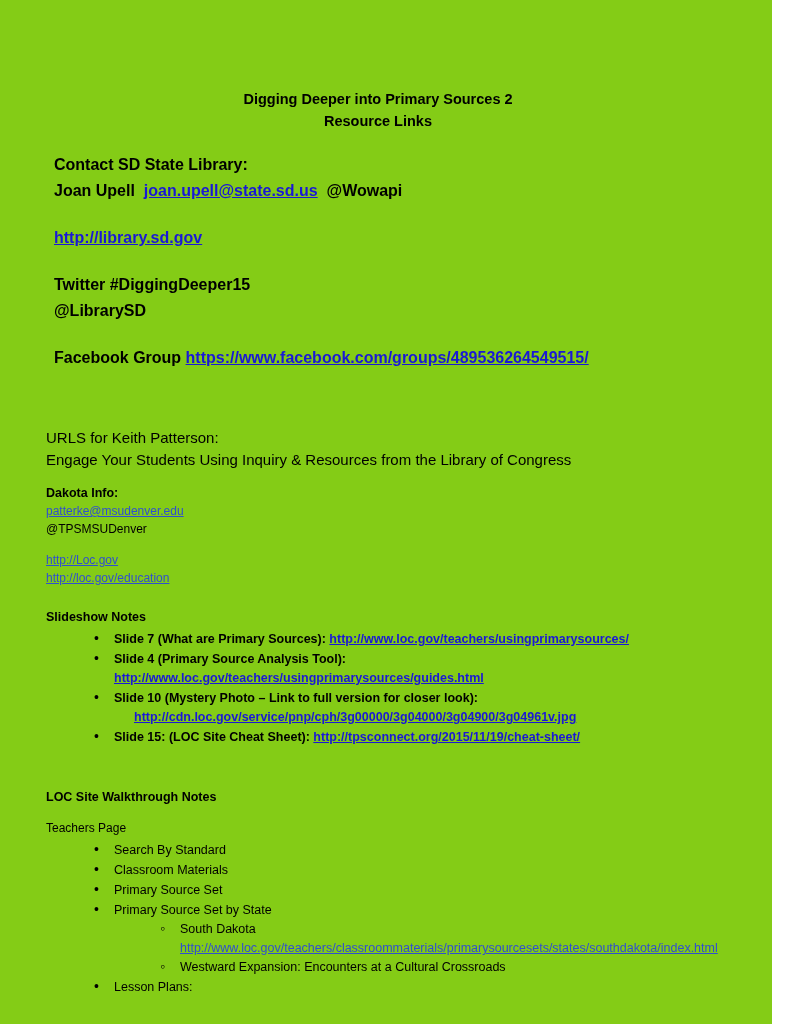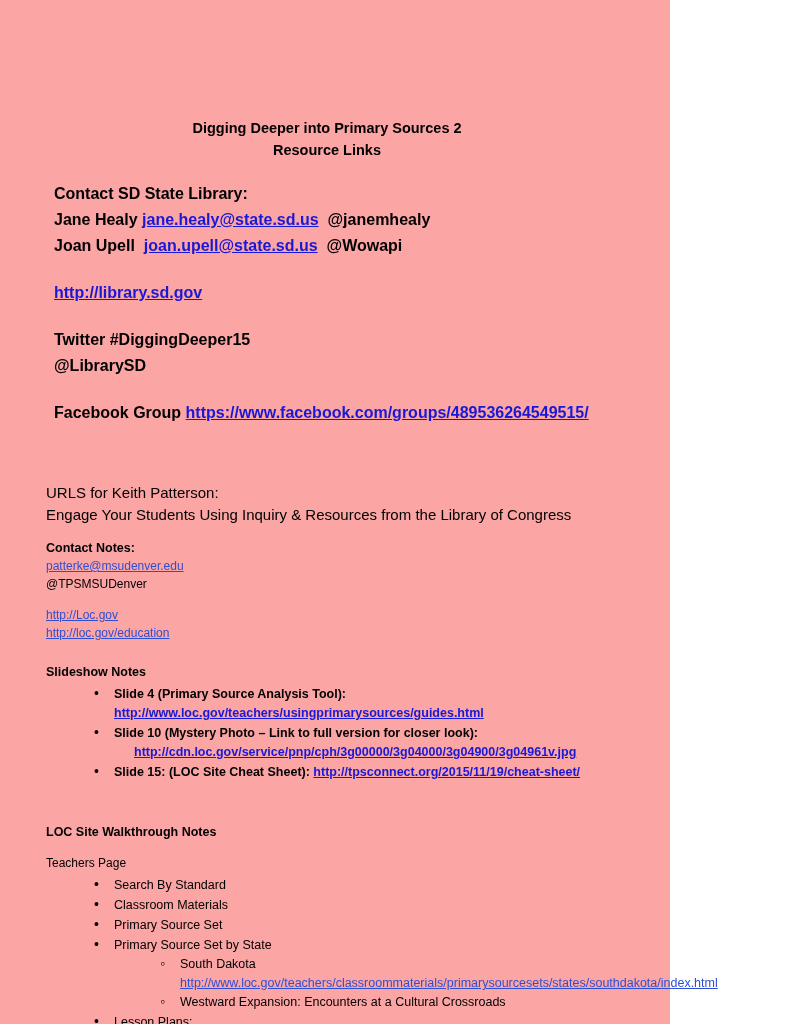--- a/index.html
+++ b/index.html
@@ -9,25 +9,25 @@
   }
   body {
     width: 791px;
     height: 1024px;
     font-family: "Liberation Sans", sans-serif;
     color: #000000;
     overflow: hidden;
   }
   .page {
     position: relative;
-    width: 670px;
+    width: 772px;
     height: 1024px;
-    background: #fca5a5;
+    background: #84cc16;
     box-sizing: border-box;
-    padding: 109px 62px 40px 46px;
+    padding: 80px 62px 40px 46px;
   }
   .title-block {
     text-align: center;
     font-weight: bold;
     font-size: 14.5px;
     line-height: 22px;
     margin-top: 8px;
     margin-bottom: 24px;
   }
   .title-line { display: block; }
@@ -123,23 +123,20 @@
 
 <div class="page">
 
   <div class="title-block">
     <span class="title-line">Digging Deeper into Primary Sources 2</span>
     <span class="title-line">Resource Links</span>
   </div>
 
   <p class="row bold">Contact SD State Library:</p>
 
-  <p class="row">
-    <span class="bold">Jane Healy</span><span class="bold">&nbsp;</span><a class="link-bold">jane.healy@state.sd.us</a><span class="bold">&nbsp; </span><span class="bold">@janemhealy</span>
-  </p>
 
   <p class="row">
     <span class="bold">Joan Upell</span><span class="bold">&nbsp;&nbsp;</span><a class="link-bold">joan.upell@state.sd.us</a><span class="bold">&nbsp; </span><span class="bold">@Wowapi</span>
   </p>
 
   <div class="spacer-sm"></div>
 
   <p class="row">
     <a class="link-bold">http://library.sd.gov</a>
   </p>
@@ -155,40 +152,43 @@
     <span class="bold">Facebook Group </span><a class="link-bold">https://www.facebook.com/groups/489536264549515/</a>
   </p>
 
   <div class="spacer-xl"></div>
 
   <p class="heading-major bold">URLS for Keith Patterson:</p>
   <p class="heading-major">Engage Your Students Using Inquiry &amp; Resources from the Library of Congress</p>
 
   <div class="spacer-sm"></div>
 
-  <p class="heading-bold-sm">Contact Notes:</p>
+  <p class="heading-bold-sm">Dakota Info:</p>
   <p class="plain-sm">
     <a class="link-plain">patterke@msudenver.edu</a>
   </p>
   <p class="plain-sm">@TPSMSUDenver</p>
 
   <div class="spacer-sm"></div>
 
   <p class="plain-sm">
     <a class="link-plain">http://Loc.gov</a>
   </p>
   <p class="plain-sm">
     <a class="link-plain">http://loc.gov/education</a>
   </p>
 
   <div class="spacer-md"></div>
 
   <p class="heading-bold-sm">Slideshow Notes</p>
 
   <ul class="bullets">
+    <li>
+      <span class="bold-item">Slide 7 (What are Primary Sources): </span><a class="link-bold">http://www.loc.gov/teachers/usingprimarysources/</a>
+    </li>
     <li>
       <span class="bold-item">Slide 4 (Primary Source Analysis Tool): </span><a class="link-bold">http://www.loc.gov/teachers/usingprimarysources/guides.html</a>
     </li>
     <li>
       <span class="bold-item">Slide 10 (Mystery Photo – Link to full version for closer look):</span>
       <div class="indent-url">
         <a class="link-bold">http://cdn.loc.gov/service/pnp/cph/3g00000/3g04000/3g04900/3g04961v.jpg</a>
       </div>
     </li>
     <li>

